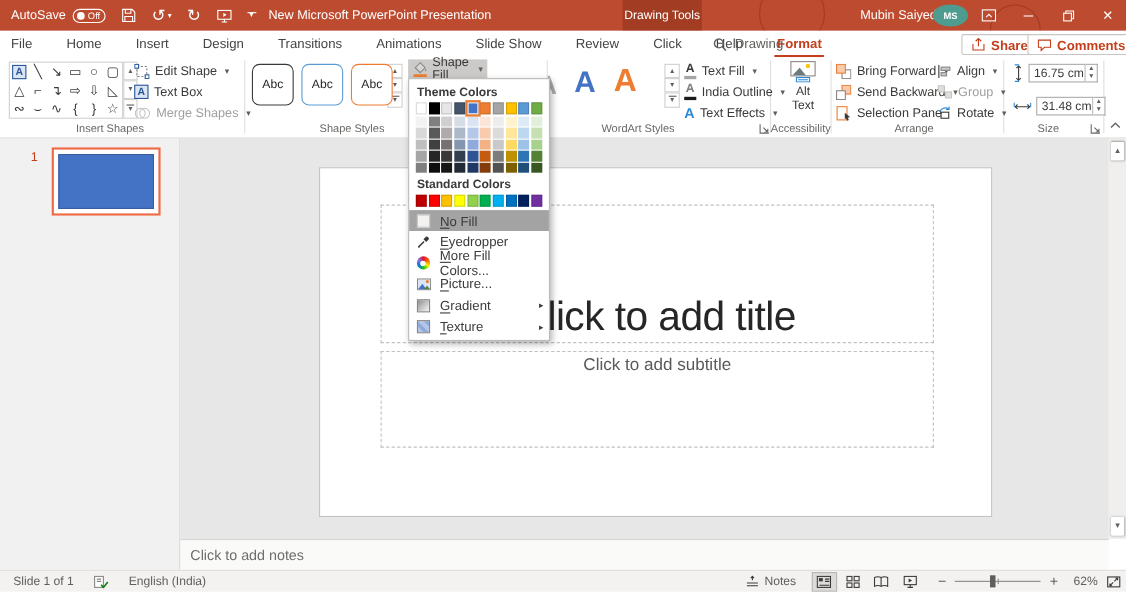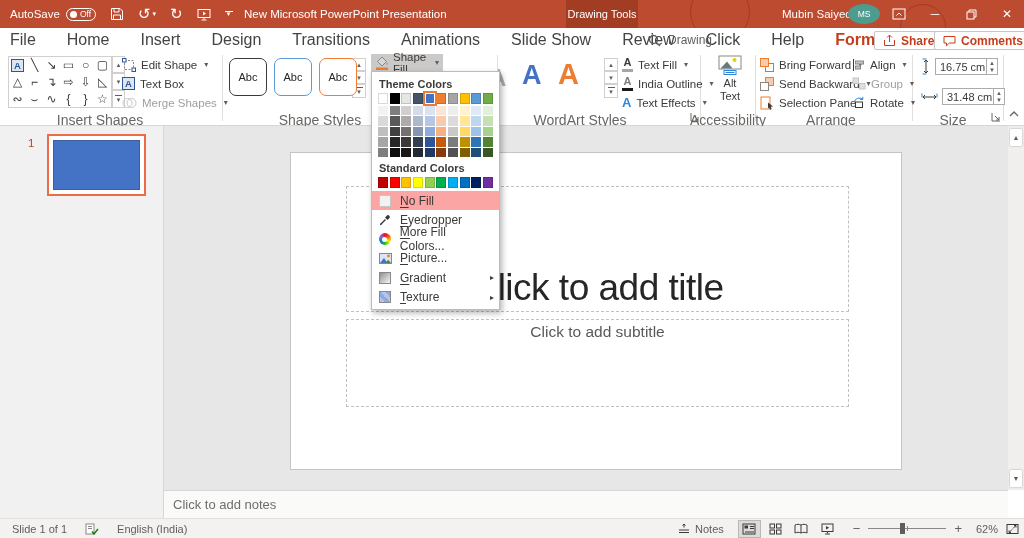--- a/index.html
+++ b/index.html
@@ -13,36 +13,36 @@
   .titlebar{position:absolute;left:0;top:0;width:1024px;height:28px;background:var(--titlebar-bg);color:#fff;overflow:hidden}
   .tb-deco{position:absolute;border:1px solid rgba(120,25,8,.35);border-radius:50%}
   .qat{position:absolute;left:10px;top:0;height:28px;display:flex;align-items:center;gap:14px}
   .autosave{display:flex;align-items:center;gap:6px;font-size:11.5px}
   .pill{width:30px;height:13px;border:1px solid #fff;border-radius:7px;display:flex;align-items:center;gap:3px;padding:0 3px;font-size:8.5px}
   .pill .dot{width:7px;height:7px;border-radius:50%;background:#fff}
   .tbg{font-size:15px;color:#fff}
   .tb-title{position:absolute;left:244px;top:0;height:28px;display:flex;align-items:center;font-size:11.5px;color:#fff}
   .ctx-tab{position:absolute;left:566px;top:0;width:72px;height:28px;background:var(--context-bg);display:flex;align-items:center;justify-content:center;font-size:11px}
   .tb-user{position:absolute;left:782px;top:0;height:28px;display:flex;align-items:center;font-size:11.5px}
-  .avatar{position:absolute;left:848px;top:4px;width:32px;height:20px;border-radius:50%;background:var(--avatar-bg);display:flex;align-items:center;justify-content:center;font-size:8.5px;font-weight:normal}
+  .avatar{position:absolute;left:848px;top:4px;width:32px;height:20px;border-radius:50%;background:var(--avatar-bg);display:flex;align-items:center;justify-content:center;font-size:8.5px;font-weight:bold}
   .wbtn{position:absolute;top:0;width:30px;height:28px;display:flex;align-items:center;justify-content:center;color:#fff}
 
   
   .tabbar{position:absolute;left:0;top:28px;width:1024px;height:24px;background:#fff}
   #menu-tabs{position:absolute;left:8px;top:0;height:24px;display:flex;gap:27px;align-items:center}
-  .tab{font-size:16px;color:#444;position:relative;padding:4px 2px;cursor:default;white-space:nowrap}
+  .tab{font-size:12px;color:#444;position:relative;padding:4px 2px;cursor:default;white-space:nowrap}
   .tab.active{color:var(--accent);font-weight:bold}
   .tab.active::after{content:"";position:absolute;left:0;right:0;bottom:-1px;height:2.5px;background:var(--accent)}
   .searchbox{position:absolute;left:648px;top:0;height:24px;display:flex;gap:7px;align-items:center;color:#605e5c}
   .pillbtn{position:absolute;top:3px;height:19px;border:1px solid #c8c6c4;border-radius:2px;background:#fff;color:var(--accent);display:flex;align-items:center;gap:5px;font-size:12px;font-weight:bold;padding:0 8px}
 
   
   .ribbon{position:absolute;left:0;top:52px;width:1024px;height:74px;background:#fff;border-bottom:1px solid #d8d6d4}
   .rdiv{position:absolute;top:3px;height:66px;width:1px;background:#e1dfdd}
-  .grp-label{position:absolute;top:60px;font-size:14px;color:#696764;transform:translateX(-50%);white-space:nowrap}
+  .grp-label{position:absolute;top:60px;font-size:10px;color:#696764;transform:translateX(-50%);white-space:nowrap}
   #shape-cells{position:absolute;left:8px;top:4px;width:104px;height:52px;border:1px solid #d2d0ce;display:grid;grid-template-columns:repeat(6,1fr);background:#fff}
   .shape-cell{display:flex;align-items:center;justify-content:center;font-size:12px;color:#3b3a39}
   .shape-cell .g{font-size:12px}
   .boxA{width:13px;height:13px;border:1px solid #2b579a;color:#2b579a;font-size:9.5px;font-weight:bold;display:flex;align-items:center;justify-content:center;background:#dce6f2}
   .scrollcol{position:absolute;display:flex;flex-direction:column}
   .scb{border:1px solid #d2d0ce;background:#fff;color:#605e5c;font-size:7px;display:flex;align-items:center;justify-content:center;flex-direction:column;line-height:.8}
   .morebar{display:block;width:7px;border-top:1.5px solid #605e5c;margin-bottom:1px}
   .rbtn{display:flex;align-items:center;gap:5px;height:19px;font-size:11.5px;color:#3b3a39;white-space:nowrap}
   .rbtn .caret{font-size:8px;color:#605e5c;margin-left:2px}
   .rbtn.disabled{color:#a19f9d}
@@ -88,21 +88,21 @@
 
   
   .fillmenu{position:absolute;left:371px;top:71px;width:129px;background:#fff;border:1px solid #bdbbb9;box-shadow:2px 3px 6px rgba(0,0,0,.3);z-index:50;padding:4px 0 2px}
   .fm-sec{font-size:11px;font-weight:bold;color:#3b3a39;padding:2px 7px 3px}
   .swrow{display:grid;grid-template-columns:repeat(10,1fr);gap:1.5px;padding:0 6px;margin-bottom:2px}
   .sw{height:11px;border:1px solid rgba(0,0,0,.15)}
   .sw.sel{outline:2px solid #ed7d31;outline-offset:0;position:relative;z-index:2;border-color:#fff}
   #variant-grid{display:grid;grid-template-columns:repeat(10,1fr);gap:1px 1.5px;padding:0 6px;margin:1px 0 3px}
   #variant-grid .sw{height:9.4px;border:none}
   .fm-item{height:19.3px;display:flex;align-items:center;gap:8px;padding:0 6px;font-size:12px;color:#3b3a39;position:relative}
-  .fm-item.hl{background:#fca5a5}
+  .fm-item.hl{background:#a3a3a3}
   .fm-item .mi{width:14px;display:flex;justify-content:center}
   .fm-item .sub{position:absolute;right:5px;font-size:8px;color:#3b3a39}
   .nofill{width:12px;height:12px;border:1px solid #c8c6c4;background:#f3f2f1}
   .pal{width:12px;height:12px;border-radius:50%;background:conic-gradient(#e81123,#f7630c,#fff100,#16c60c,#0078d7,#886ce4,#e81123);position:relative}
   .pal::after{content:"";position:absolute;left:3.5px;top:3.5px;width:5px;height:5px;border-radius:50%;background:#fff}
   .grad{width:12px;height:12px;border:1px solid #8a8886;background:linear-gradient(135deg,#8f8f8f,#f7f7f7)}
   .tex{width:12px;height:12px;border:1px solid #8a8886;background:linear-gradient(45deg,#b3c6e7 25%,#8faadc 25% 50%,#b3c6e7 50% 75%,#8faadc 75%)}
 </style>
 </head>
 <body>

